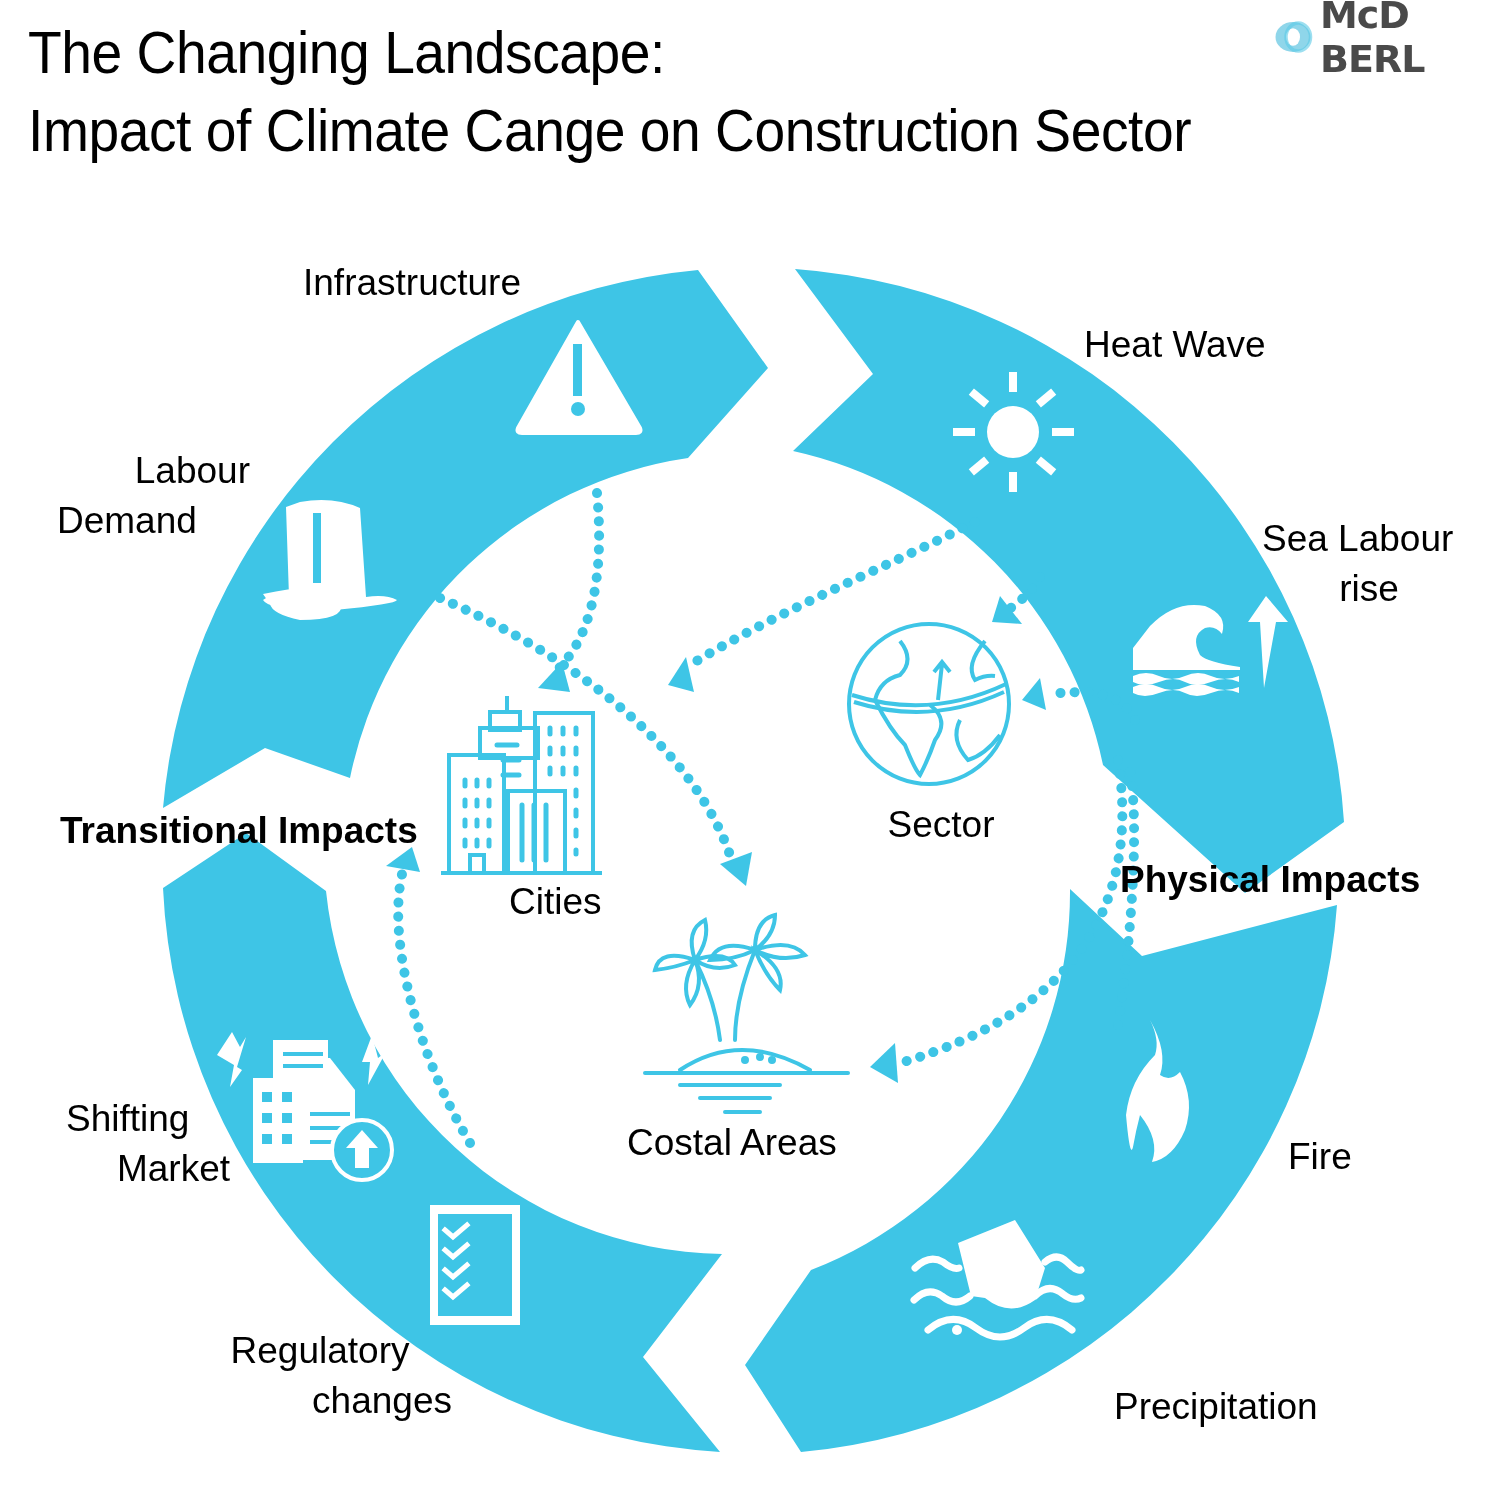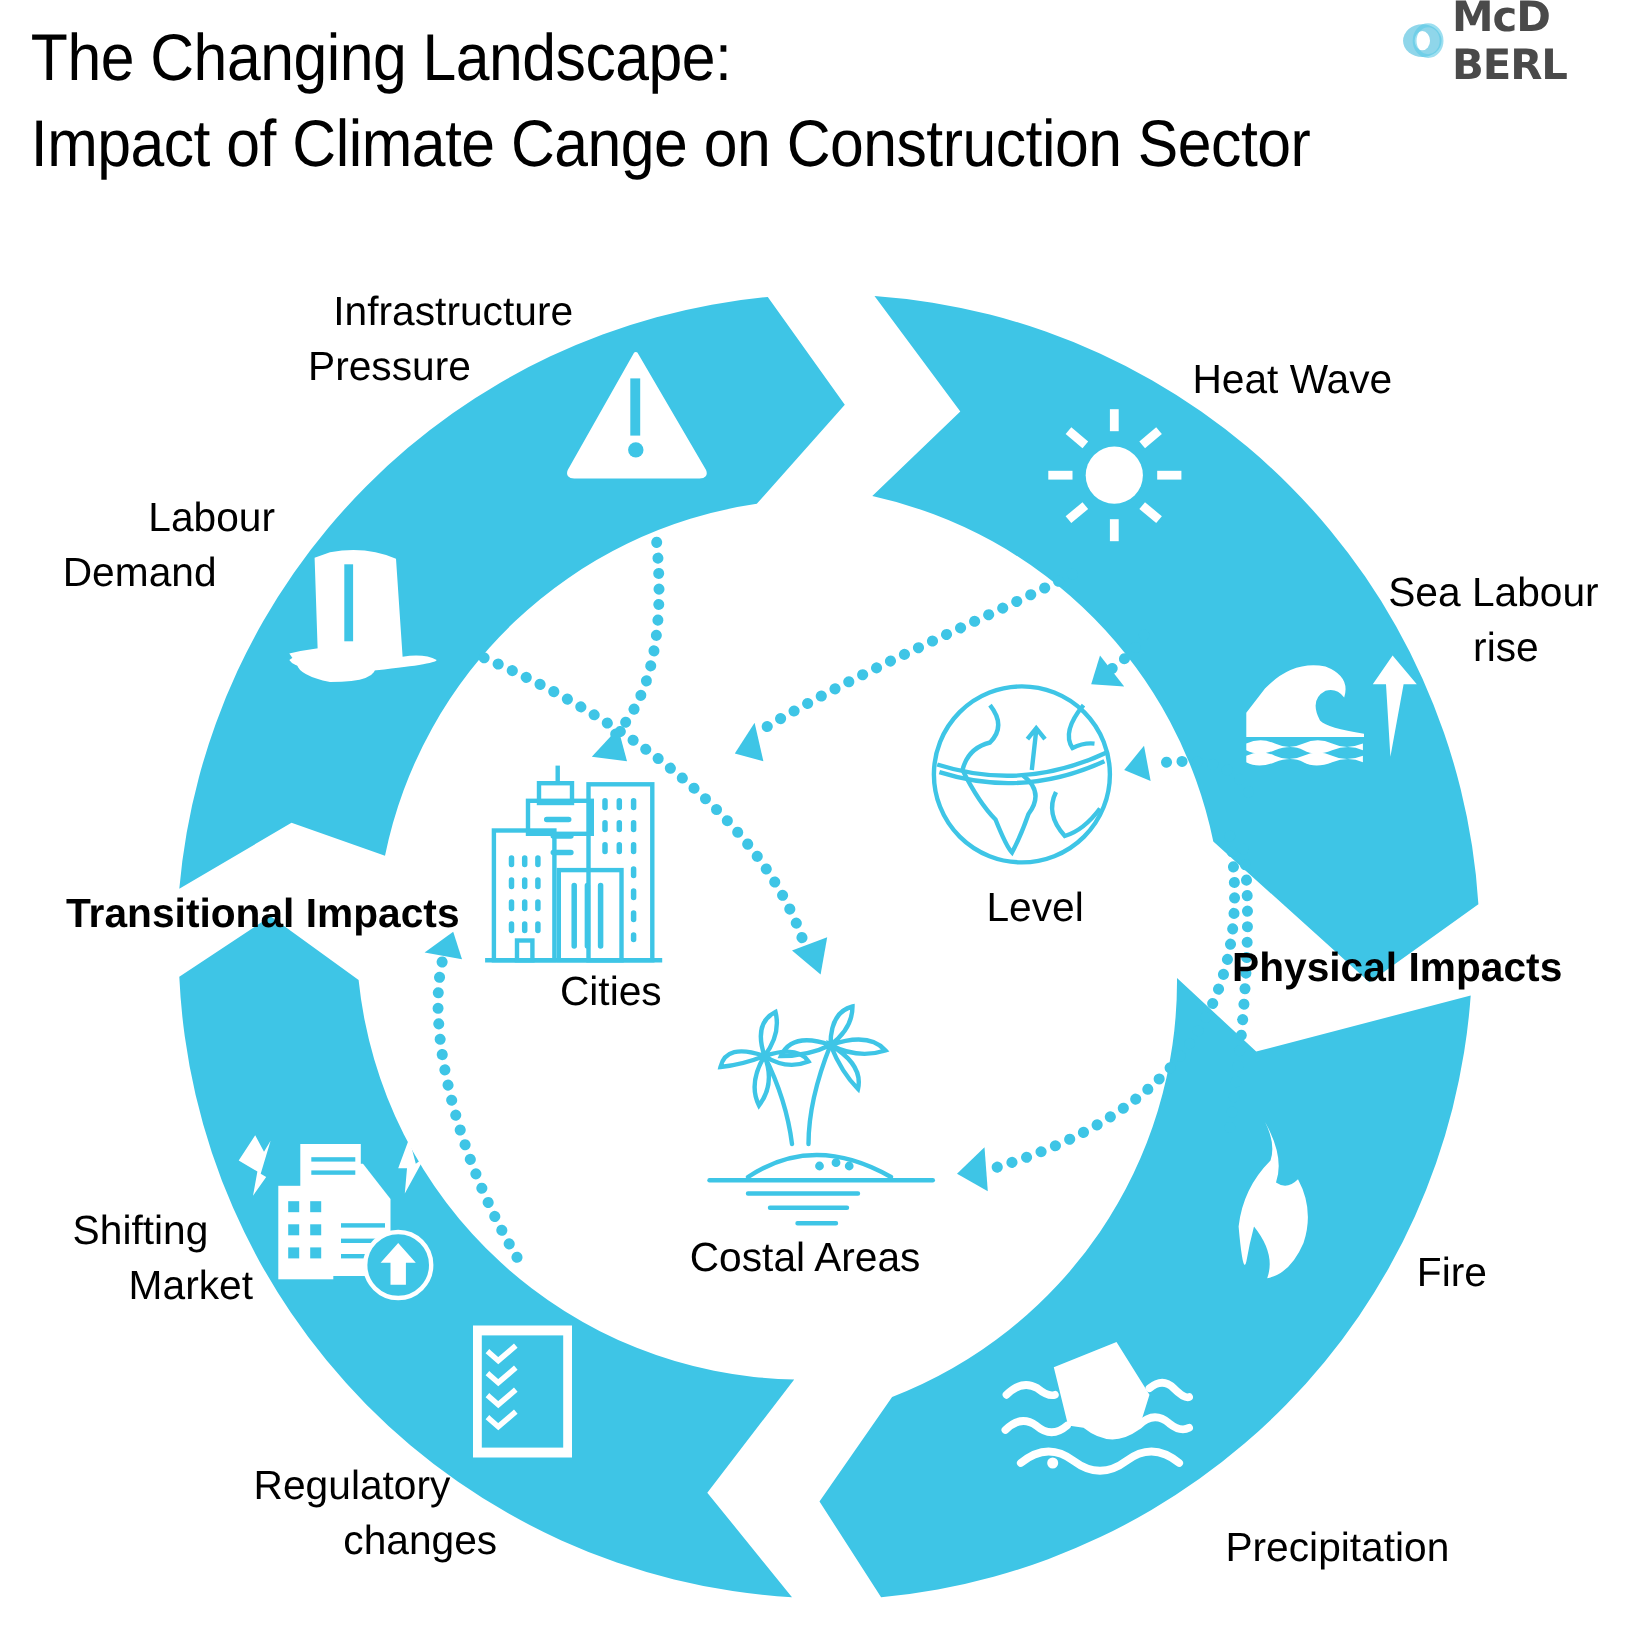--- a/index.html
+++ b/index.html
@@ -181,21 +181,20 @@
       <circle cx="760" cy="1057" r="2"></circle>
       <circle cx="772" cy="1060" r="2"></circle>
   </g>
 </svg>
 
 <div class="lbl b" style="left:60px; top:806px;">Transitional Impacts</div>
 <div class="lbl b" style="left:1120px; top:855px;">Physical Impacts</div>
 
 <div class="lbl c" style="left:278px; top:258px; width:268px;">
   <div>Infrastructure</div>
-  <div style="text-align:left; padding-left:2px">Pressure</div>
 </div>
 <div class="lbl r" style="left:52px; top:446px; width:198px;">
   <div>Labour</div>
   <div style="text-align:left; padding-left:5px">Demand</div>
 </div>
 <div class="lbl r" style="left:60px; top:1094px; width:170px;">
   <div style="text-align:left; padding-left:6px">Shifting</div>
   <div>Market</div>
 </div>
 <div class="lbl r" style="left:186px; top:1326px; width:266px;">
@@ -206,15 +205,15 @@
 <div class="lbl" style="left:1084px; top:320px;">Heat Wave</div>
 <div class="lbl c" style="left:1262px; top:514px; width:182px;">
   <div>Sea Labour</div>
   <div style="text-align:center; padding-left:32px">rise</div>
 </div>
 <div class="lbl" style="left:1288px; top:1132px;">Fire</div>
 <div class="lbl" style="left:1114px; top:1334px;margin-top:48px;">Precipitation</div>
 
 <div class="lbl" style="left:470px; top:877px;margin-left:39px;">Cities</div>
 <div class="lbl c" style="left:796px; top:800px; width:290px;">
-  <div>Level</div>
+  <div>Sector</div>
 </div>
 <div class="lbl" style="left:627px; top:1118px;">Costal Areas</div>
 
 </body></html>

